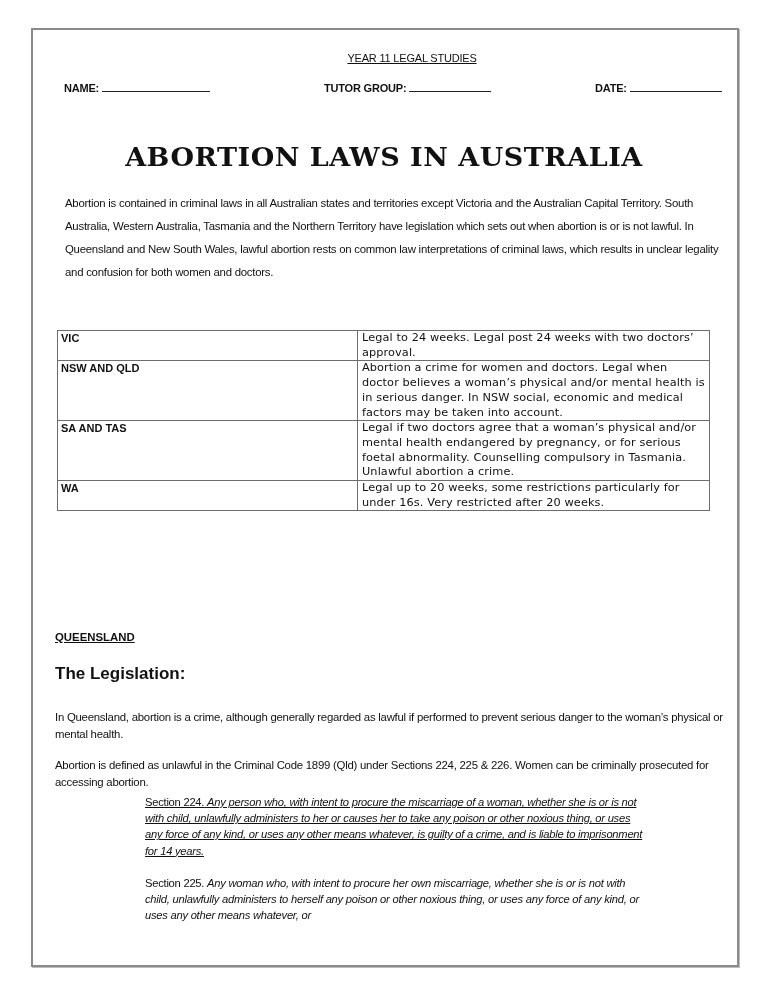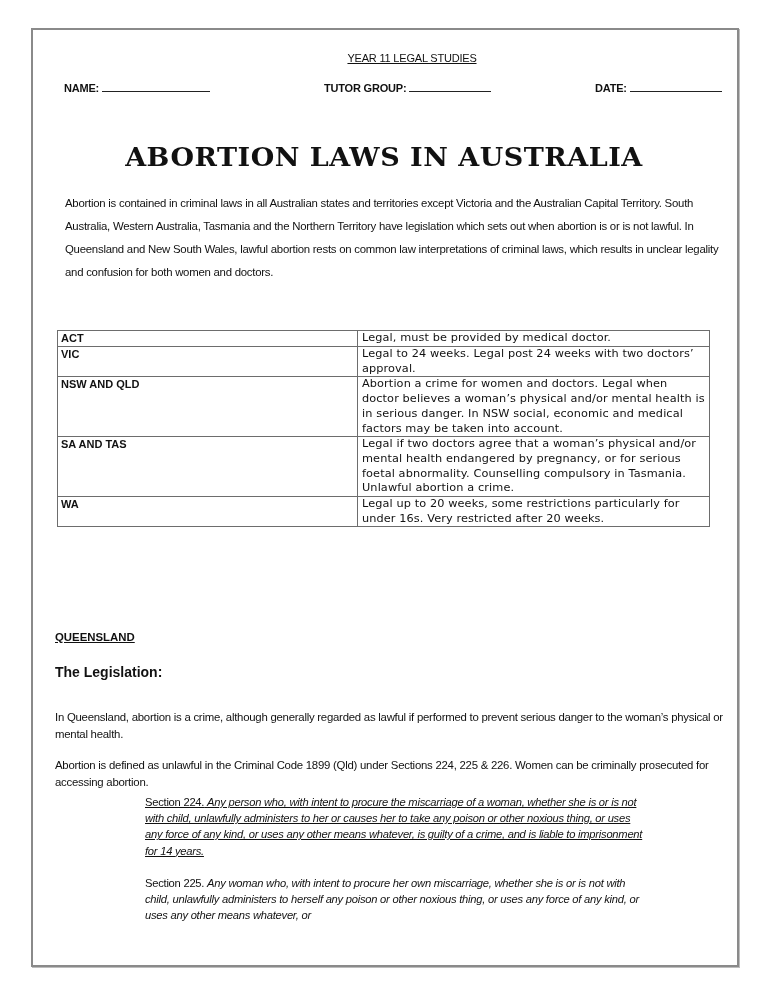--- a/index.html
+++ b/index.html
@@ -28,21 +28,21 @@
   table.laws {
     position: absolute; top: 330px; left: 57px; width: 653px; border-collapse: collapse;
   }
   table.laws td, table.laws th {
     border: 1px solid #6d6d6d; vertical-align: top; padding: 0 2px 0 3px;
   }
   table.laws th { font-size: 11px; font-weight: bold; text-align: center; height: 14px; line-height: 14px; }
   table.laws td.state { width: 294px; font-size: 11px; font-weight: bold; line-height: 15px; }
   table.laws td.law { font-family: "DejaVu Sans", sans-serif; font-size: 11.3px; line-height: 14.7px; letter-spacing: 0.1px; padding-left: 4px; }
   .qld-head { position: absolute; top: 631px; left: 55px; font-size: 11.4px; font-weight: bold; text-decoration: underline; }
-  .leg-head { position: absolute; top: 664px; left: 55px; font-size: 14px; font-weight: bold; }
+  .leg-head { position: absolute; top: 664px; left: 55px; font-size: 17px; font-weight: bold; }
   .para { position: absolute; left: 55px; width: 670px; font-size: 11.4px; line-height: 16.5px; letter-spacing: -0.25px; margin-top: 12px; }
   .quote { position: absolute; left: 145px; width: 500px; font-size: 11.2px; line-height: 16.2px; letter-spacing: -0.25px; }
   .quote em { font-style: italic; }
 </style>
 </head>
 <body>
 
 <div class="page"></div>
 
 <div class="course">YEAR 11 LEGAL STUDIES</div>
@@ -58,24 +58,20 @@
     <span>DATE:</span><span class="line" style="width:92px;"></span>
   </div>
 </div>
 
 <div class="title">ABORTION LAWS IN AUSTRALIA</div>
 
 <div class="intro">Abortion is contained in criminal laws in all Australian states and territories except Victoria and the Australian Capital Territory. South Australia, Western Australia, Tasmania and the Northern Territory have legislation which sets out when abortion is or is not lawful. In Queensland and New South Wales, lawful abortion rests on common law interpretations of criminal laws, which results in unclear legality and confusion for both women and doctors.</div>
 
 <table class="laws">
   <tbody>
-  <tr>
-    <td class="state">ACT</td>
-    <td class="law">Legal, must be provided by medical doctor.</td>
-  </tr>
   <tr>
     <td class="state">VIC</td>
     <td class="law">Legal to 24 weeks. Legal post 24 weeks with two doctors’ approval.</td>
   </tr>
   <tr>
     <td class="state">NSW AND QLD</td>
     <td class="law">Abortion a crime for women and doctors. Legal when doctor believes a woman’s physical and/or mental health is in serious danger.  In NSW social, economic and medical factors may be taken into account.</td>
   </tr>
   <tr>
     <td class="state">SA AND TAS</td>

